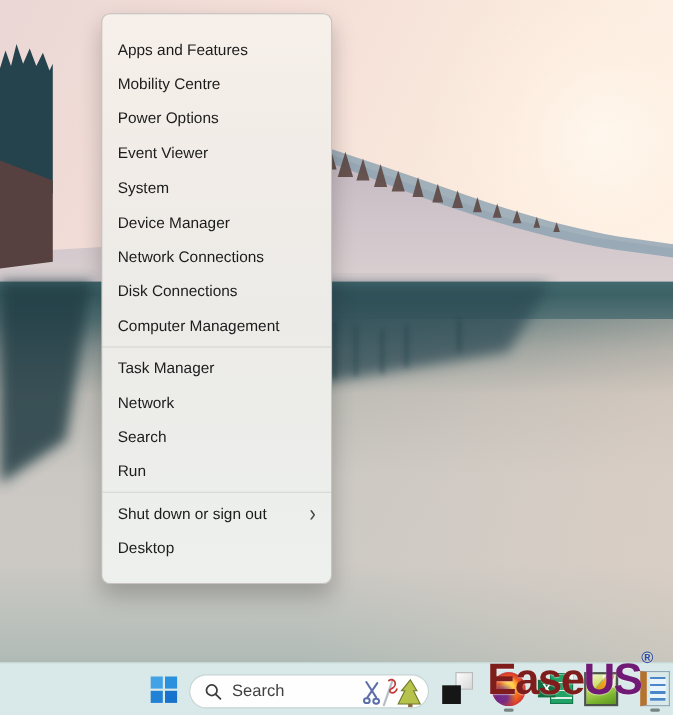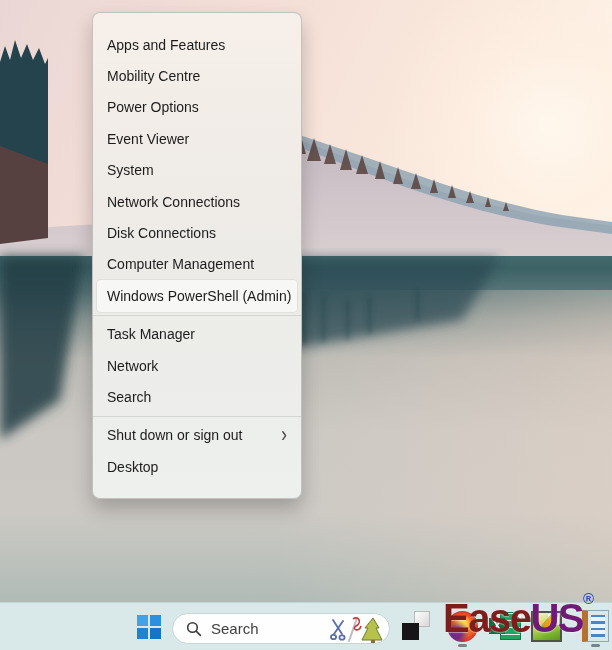--- a/index.html
+++ b/index.html
@@ -188,40 +188,43 @@
     <div class="menu-item">
         <span class="mi-label">Power Options</span>
       </div>
     <div class="menu-item">
         <span class="mi-label">Event Viewer</span>
       </div>
     <div class="menu-item">
         <span class="mi-label">System</span>
       </div>
     <div class="menu-item">
+        <span class="mi-label">Device Manager</span>
+      </div>
+    <div class="menu-item">
         <span class="mi-label">Network Connections</span>
       </div>
     <div class="menu-item">
         <span class="mi-label">Disk Connections</span>
       </div>
     <div class="menu-item">
         <span class="mi-label">Computer Management</span>
       </div>
-    <div class="menu-item highlighted">
-        <span class="mi-label">Windows PowerShell (Admin)</span>
-      </div>
     <div class="menu-sep"></div>
     <div class="menu-item">
         <span class="mi-label">Task Manager</span>
       </div>
     <div class="menu-item">
         <span class="mi-label">Network</span>
       </div>
     <div class="menu-item">
         <span class="mi-label">Search</span>
+      </div>
+    <div class="menu-item">
+        <span class="mi-label">Run</span>
       </div>
     <div class="menu-sep"></div>
     <div class="menu-item">
       <span class="mi-label">Shut down or sign out</span>
       <span class="chev">›</span>
     </div>
     <div class="menu-item">
         <span class="mi-label">Desktop</span>
       </div>
   </div>

